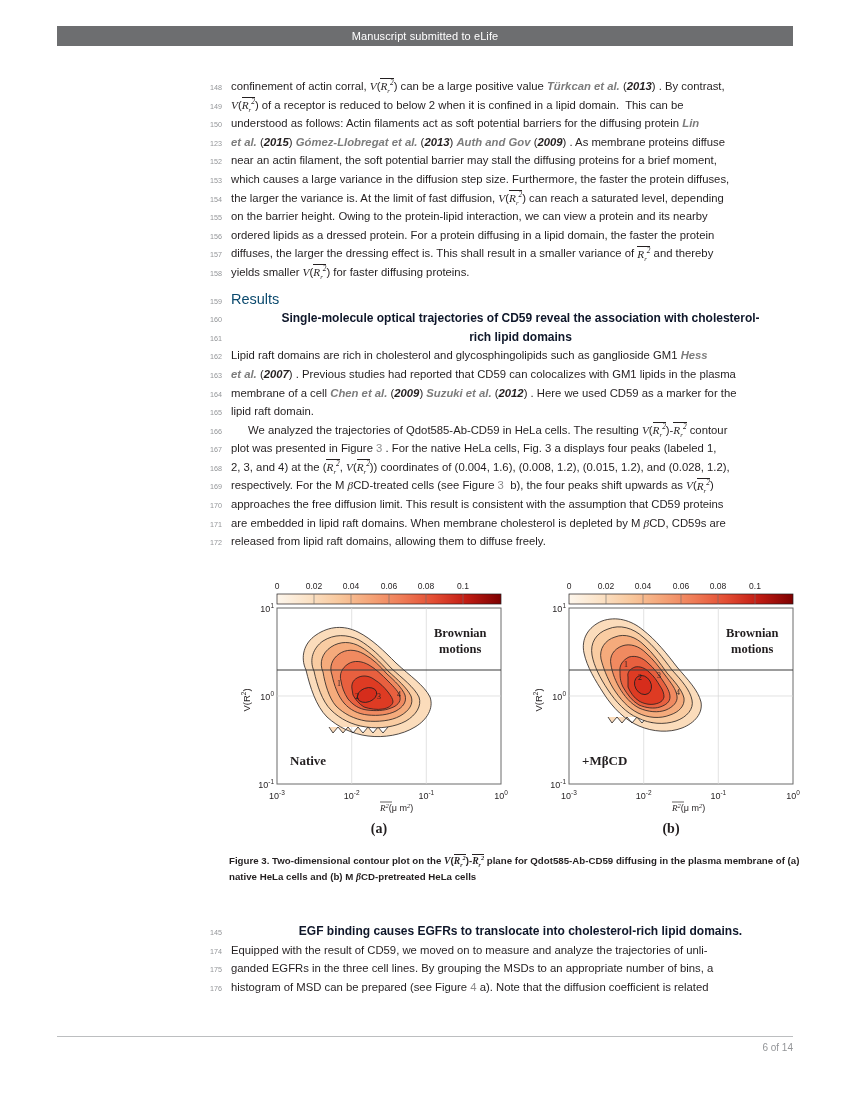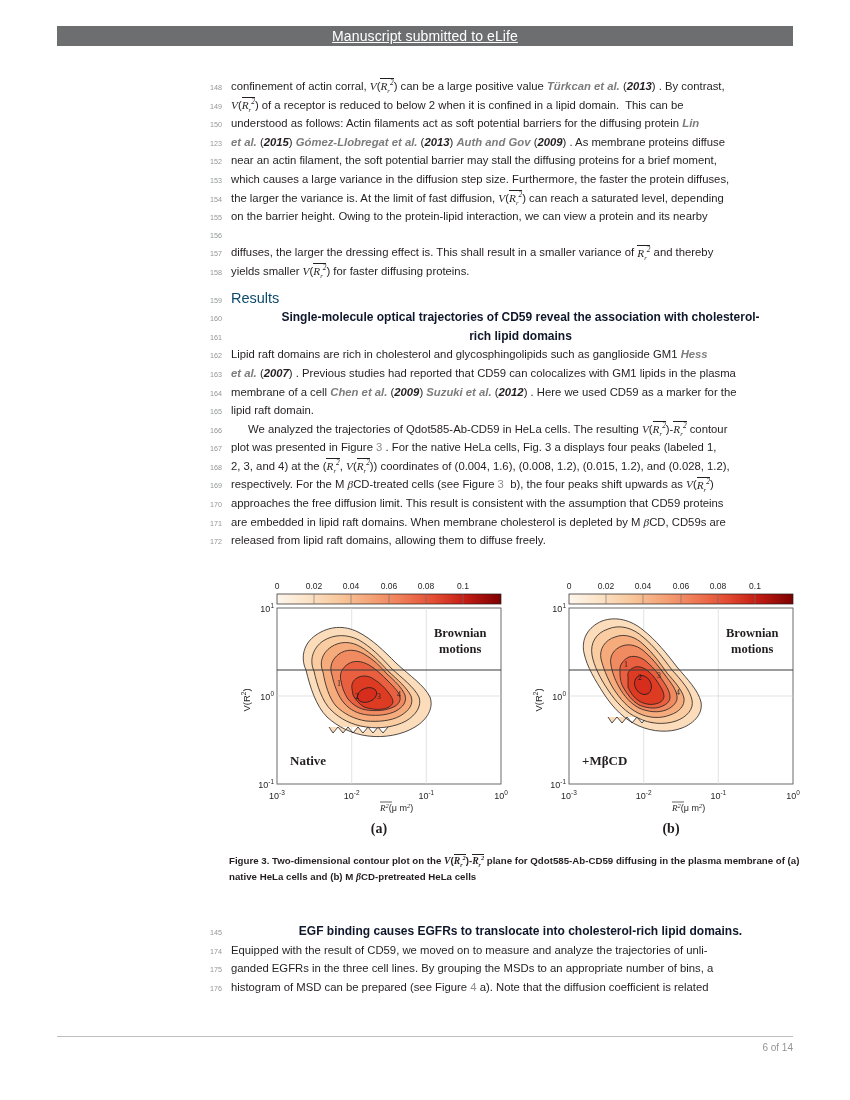--- a/index.html
+++ b/index.html
@@ -23,23 +23,22 @@
     top: 26px;
     width: 736px;
     height: 20px;
     background: #6d6e70;
     display: flex;
     align-items: center;
     justify-content: center;
   }
   .header-bar .header-text {
     color: #ffffff;
-    font-size: 14px;
+    font-size: 11px;
     letter-spacing: 0.1px;
-    text-decoration: underline;
   }
 
   
   .content {
     position: absolute;
     left: 196px;
     top: 78px;
     width: 614px;
   }
   .line {
@@ -183,20 +182,21 @@
       <div class="line">
         <span class="lineno">154</span>
         <span class="ltext ">the larger the variance is. At the limit of fast diffusion, <span class="mi">V</span>(<span class="ovl mi">R<sub class="m">r</sub><sup class="m">2</sup></span>) can reach a saturated level, depending</span>
       </div>
       <div class="line">
         <span class="lineno">155</span>
         <span class="ltext ">on the barrier height. Owing to the protein-lipid interaction, we can view a protein and its nearby</span>
       </div>
       <div class="line">
         <span class="lineno">156</span>
+        <span class="ltext ">ordered lipids as a dressed protein. For a protein diffusing in a lipid domain, the faster the protein</span>
       </div>
       <div class="line">
         <span class="lineno">157</span>
         <span class="ltext ">diffuses, the larger the dressing effect is. This shall result in a smaller variance of <span class="ovl mi">R<sub class="m">r</sub><sup class="m">2</sup></span> and thereby</span>
       </div>
       <div class="line">
         <span class="lineno">158</span>
         <span class="ltext ">yields smaller <span class="mi">V</span>(<span class="ovl mi">R<sub class="m">r</sub><sup class="m">2</sup></span>) for faster diffusing proteins.</span>
       </div>
     </div>

